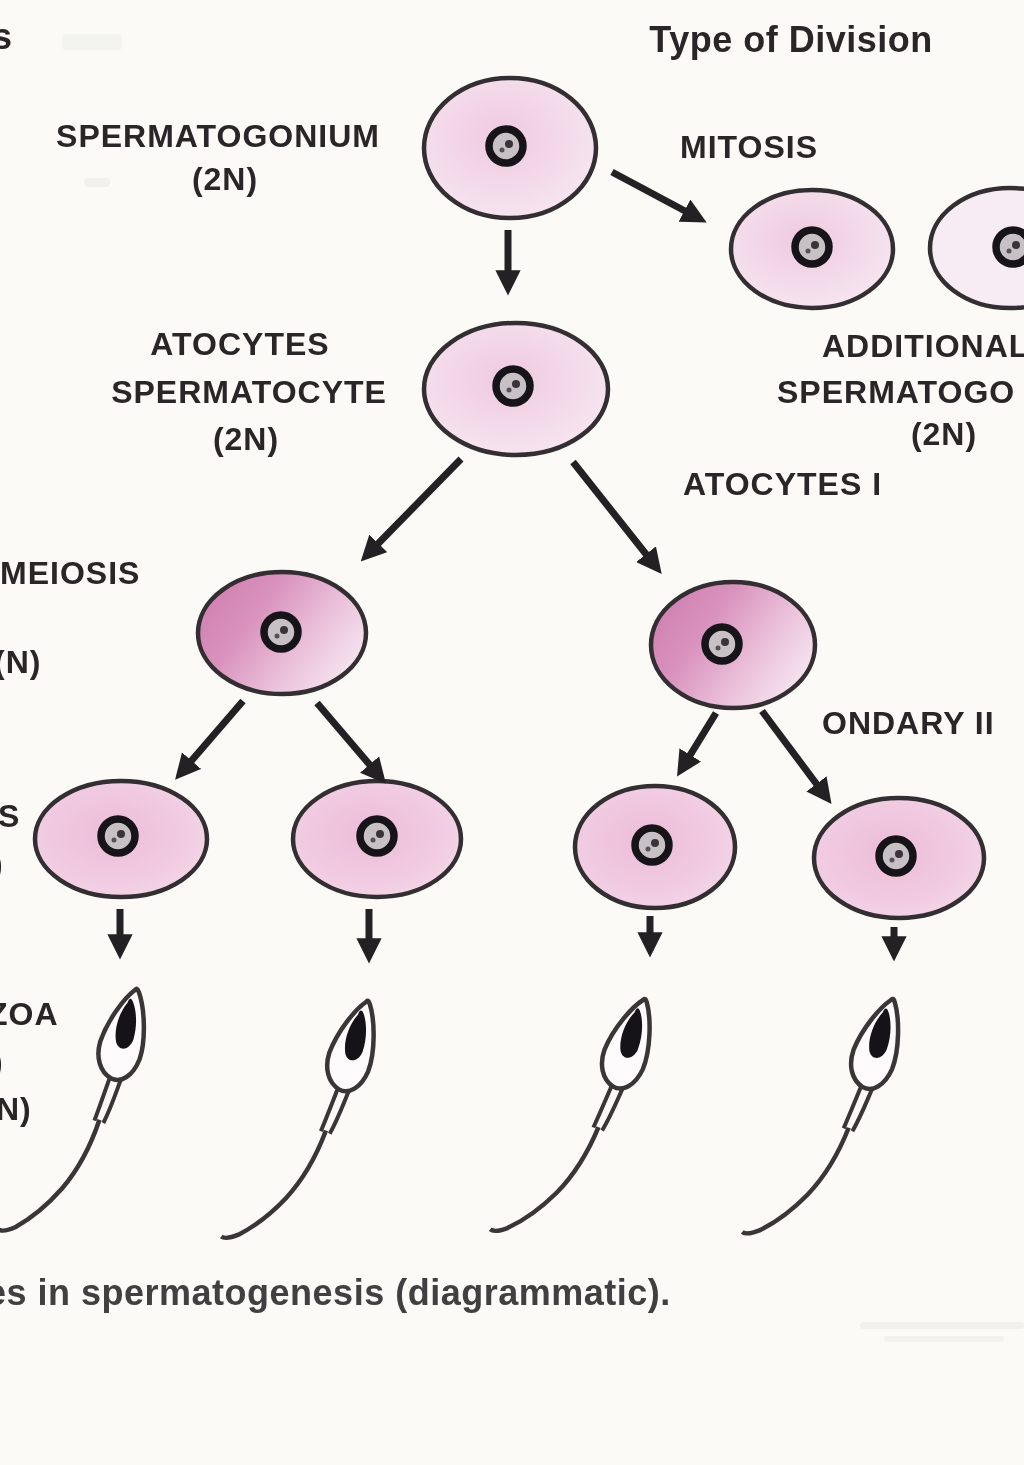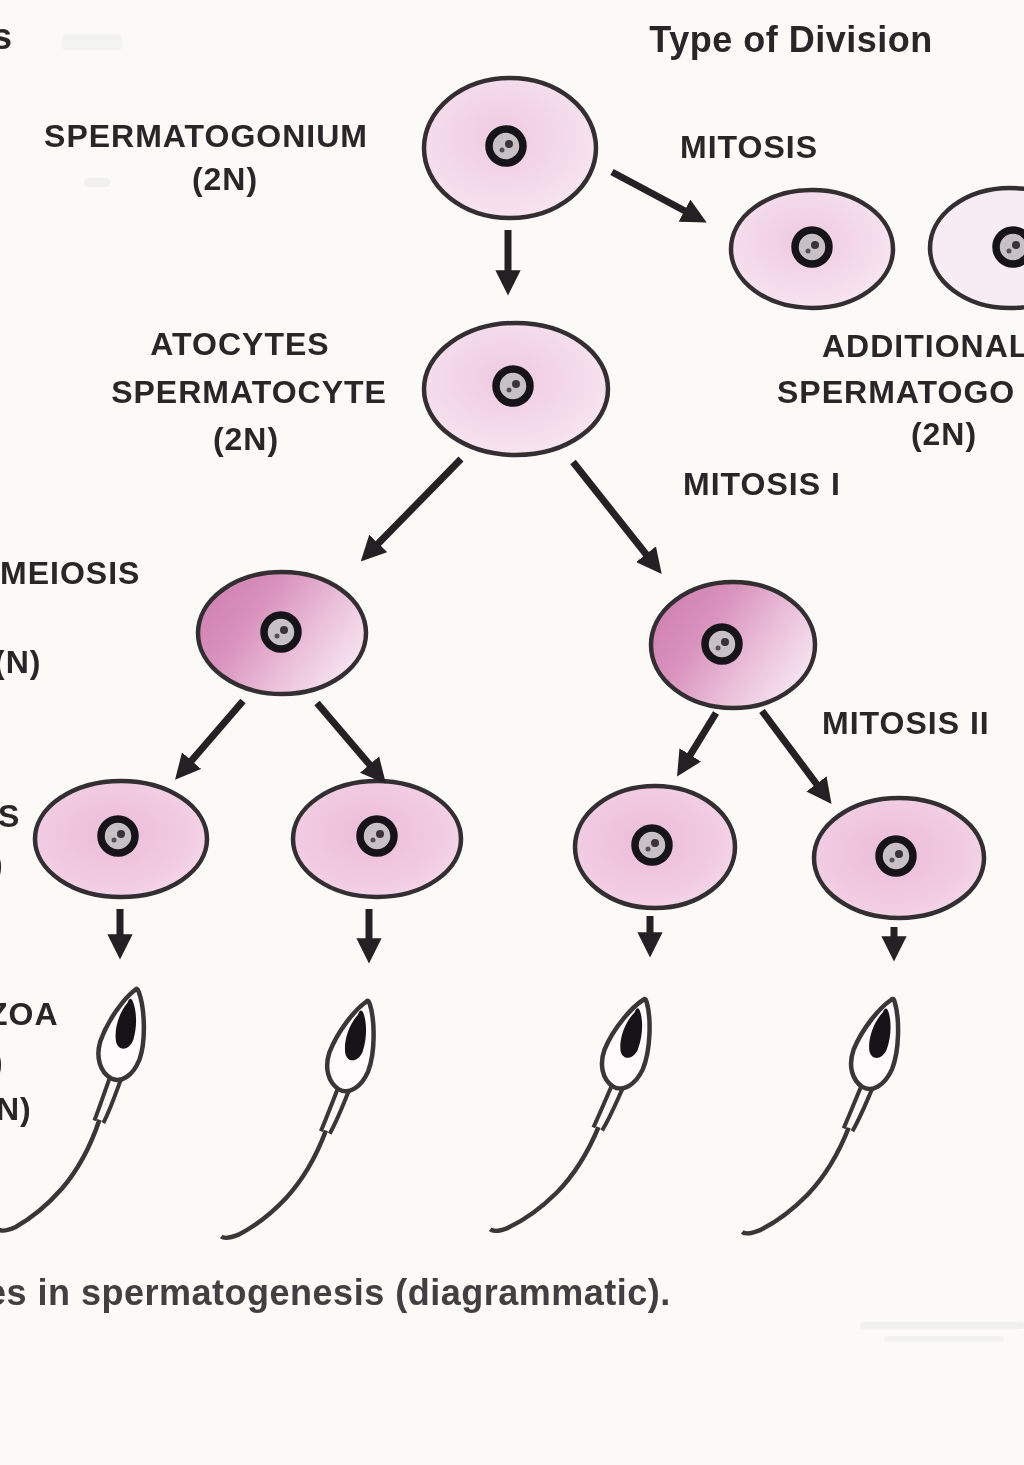--- a/index.html
+++ b/index.html
@@ -127,36 +127,36 @@
 
     <use href="#sperm" transform="translate(135,990) rotate(2)"></use>
     <use href="#sperm" transform="translate(366,1002) rotate(4)"></use>
     <use href="#sperm" transform="translate(643,1000) rotate(6)"></use>
     <use href="#sperm" transform="translate(891,1000) rotate(5)"></use>
   </svg>
 
   <div class="txt hdr" style="left:-8px;top:18px;">s</div>
   <div class="txt hdr ctr" style="left:791px;top:21px;">Type of Division</div>
 
-  <div class="txt lbl ctr" style="left:206px;top:120px;">SPERMATOGONIUM</div>
+  <div class="txt lbl ctr" style="left:218px;top:120px;">SPERMATOGONIUM</div>
   <div class="txt lbl ctr" style="left:225px;top:163px;">(2N)</div>
   <div class="txt lbl" style="left:680px;top:131px;">MITOSIS</div>
 
   <div class="txt lbl ctr" style="left:240px;top:328px;">ATOCYTES</div>
   <div class="txt lbl ctr" style="left:249px;top:376px;">SPERMATOCYTE</div>
   <div class="txt lbl ctr" style="left:246px;top:423px;">(2N)</div>
 
   <div class="txt lbl" style="left:822px;top:330px;">ADDITIONAL</div>
   <div class="txt lbl" style="left:777px;top:376px;">SPERMATOGO</div>
   <div class="txt lbl ctr" style="left:944px;top:418px;">(2N)</div>
-  <div class="txt lbl" style="left:683px;top:468px;">MITOSIS I</div>
+  <div class="txt lbl" style="left:683px;top:468px;">ATOCYTES I</div>
 
   <div class="txt lbl" style="left:0px;top:557px;">MEIOSIS</div>
   <div class="txt lbl" style="left:-6px;top:646px;">(N)</div>
-  <div class="txt lbl" style="left:822px;top:707px;">MITOSIS II</div>
+  <div class="txt lbl" style="left:822px;top:707px;">ONDARY II</div>
 
   <div class="txt lbl" style="left:-2px;top:800px;">S</div>
   <div class="txt lbl" style="left:-8px;top:848px;">)</div>
 
   <div class="txt lbl" style="left:-12px;top:998px;">ZOA</div>
   <div class="txt lbl" style="left:-8px;top:1046px;">)</div>
   <div class="txt lbl" style="left:-4px;top:1093px;">N)</div>
 
   <div class="caption" style="left:-14px;top:1272px;">es in spermatogenesis (diagrammatic).</div>
 

